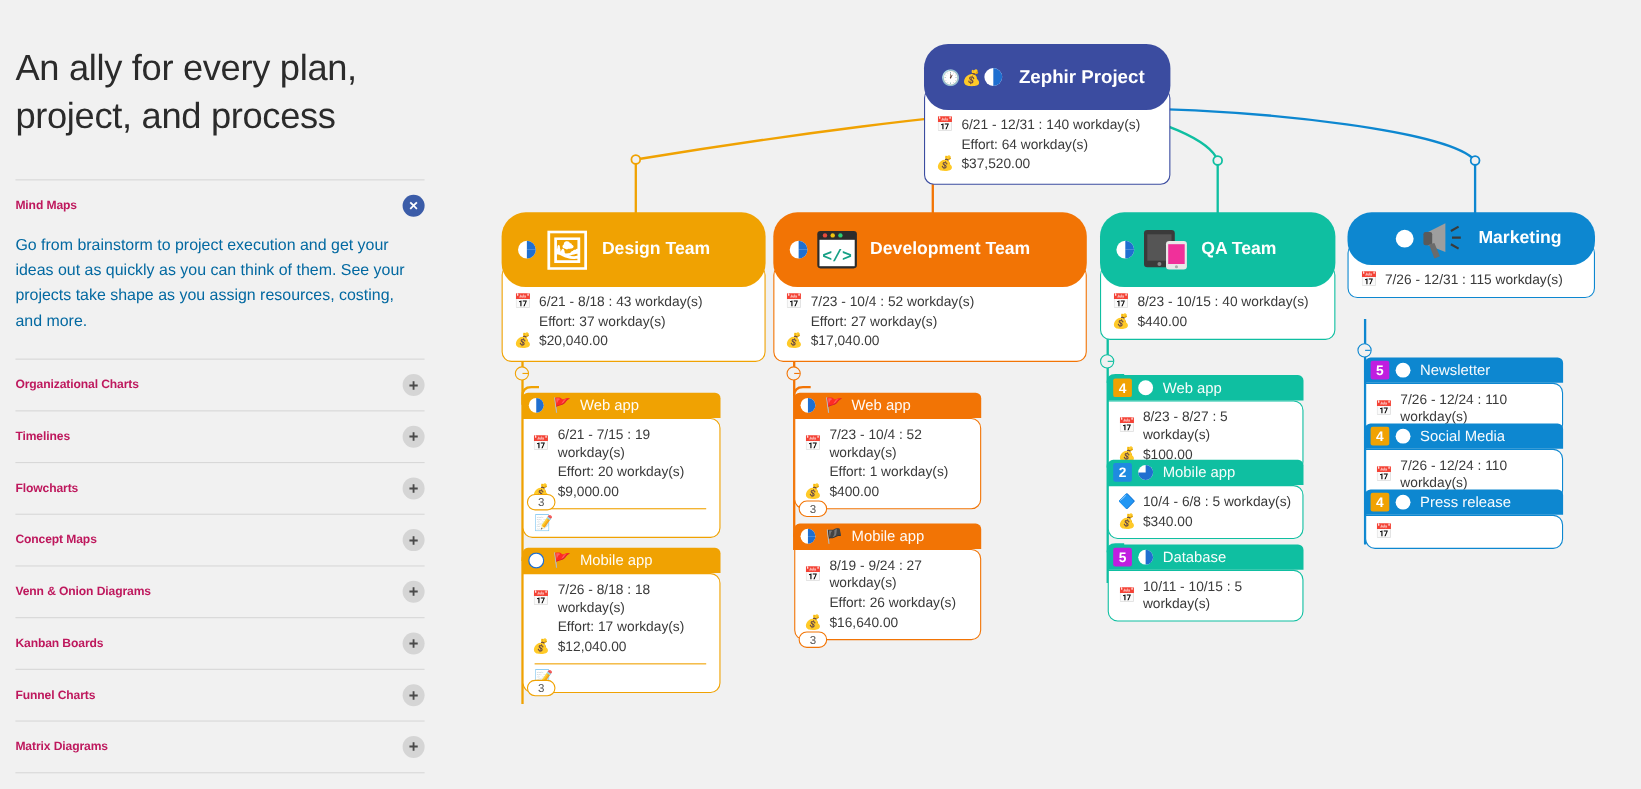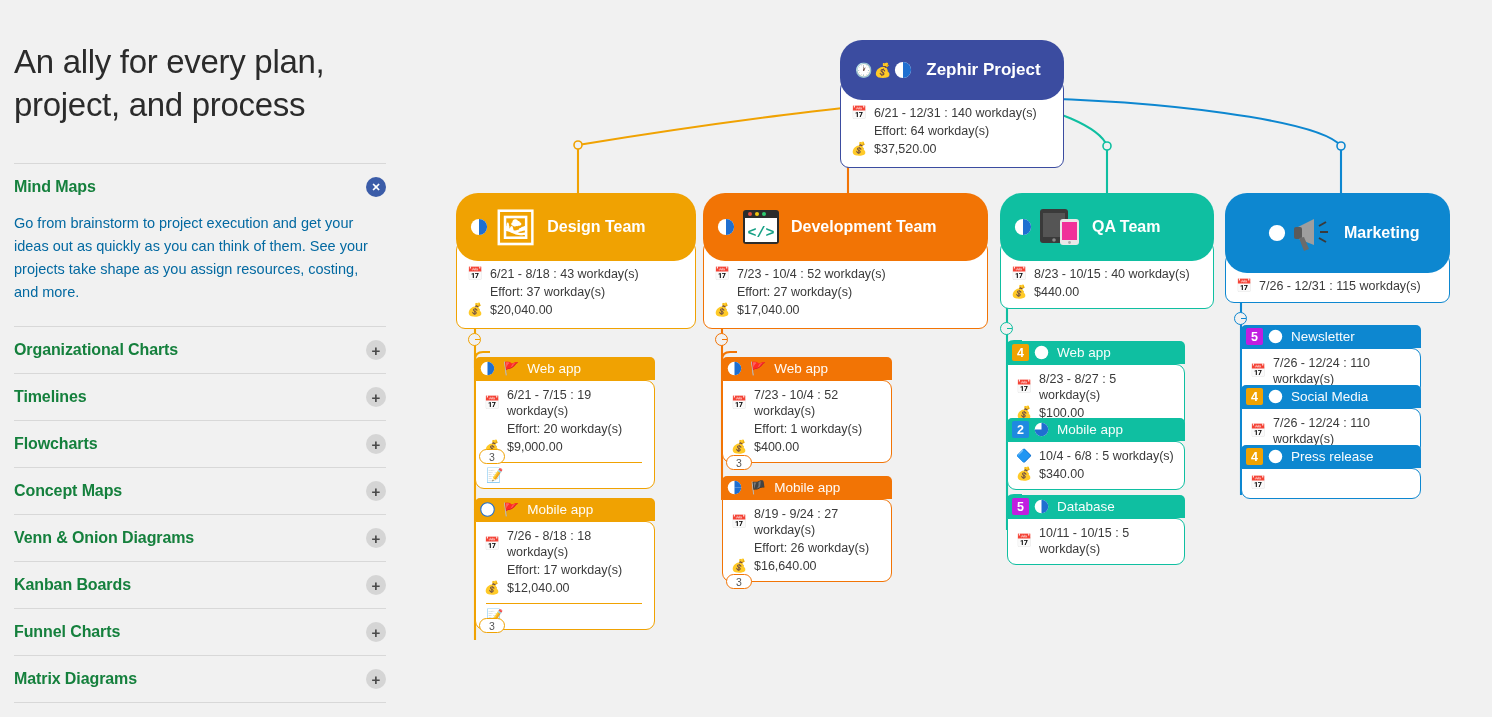--- a/index.html
+++ b/index.html
@@ -19,21 +19,21 @@
     position:absolute;left:14px;top:40px;width:372px;
     font-size:33px;line-height:43px;color:#2b2b2b;font-weight:400;
     letter-spacing:-0.3px;
   }
   #accordion{position:absolute;left:14px;top:163px;width:372px;}
   .acc-item{border-top:1px solid #d8d8d8;}
   .acc-head{
     position:relative;height:46px;display:flex;align-items:center;
   }
   .acc-title{
-    font-size:16px;font-weight:bold;color:#15803d;letter-spacing:-0.1px;
+    font-size:11px;font-weight:bold;color:#be185d;letter-spacing:-0.1px;
   }
   .acc-btn{
     position:absolute;right:0;top:50%;transform:translateY(-50%);
     width:20px;height:20px;border-radius:50%;
     display:flex;align-items:center;justify-content:center;
   }
   .acc-btn.open{background:#3b5ca8;color:#fff;font-size:11px;font-weight:bold;}
   .acc-btn.closed{background:#d5d5d5;color:#4a4a4a;font-size:15px;line-height:15px;font-weight:bold;}
   .acc-body{
     font-size:14.5px;line-height:23px;color:#0369a1;
@@ -506,21 +506,21 @@
     </div>
     <div class="subdetail" style="border-color:#0fbfa1;">
       <div class="drow">
         <span class="gi">📅</span>
         <span>10/11 - 10/15 : 5 workday(s)</span>
       </div>
     </div>
   </div>
 
   <div class="node" style="left:825px;top:193px;width:225px;">
-    <div class="topic" style="background:#0d87d0;height:80px;font-size:16px;padding-left:43px;">
+    <div class="topic" style="background:#0d87d0;height:48px;font-size:16px;padding-left:43px;">
       <span class="pie">
         <svg class="pie-svg" viewBox="0 0 20 20" width="18" height="18">
             <circle cx="10" cy="10" r="9" fill="#fff"></circle>
           </svg>
       </span>
       <span class="bigicon">
         <svg width="42" height="38" viewBox="0 0 42 38">
           <path d="M4 14 L22 5 L22 31 L4 24 Z" fill="#9e9e9e"></path>
           <rect x="2" y="13" width="8" height="12" rx="2" fill="#5a5a5a"></rect>
           <path d="M7 24 L12 37 L17 35 L12 23 Z" fill="#6b6b6b"></path>

